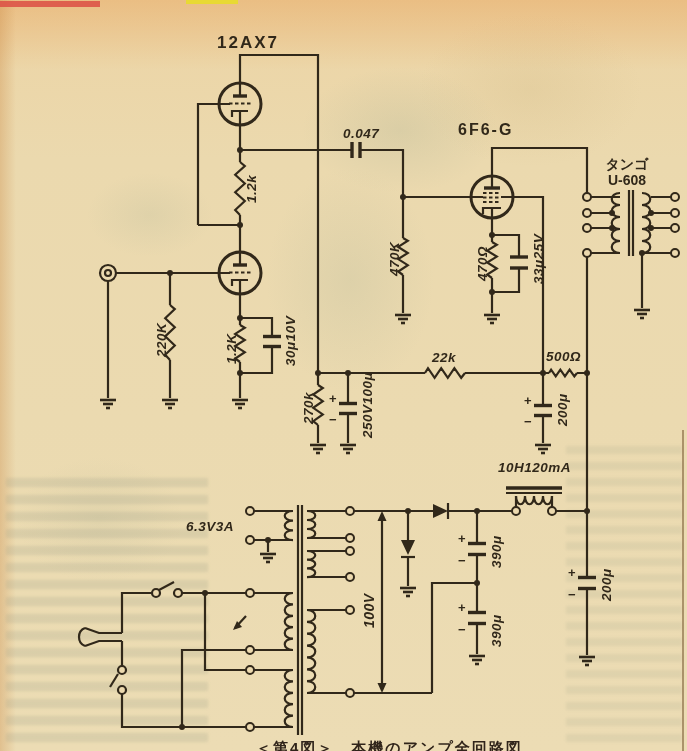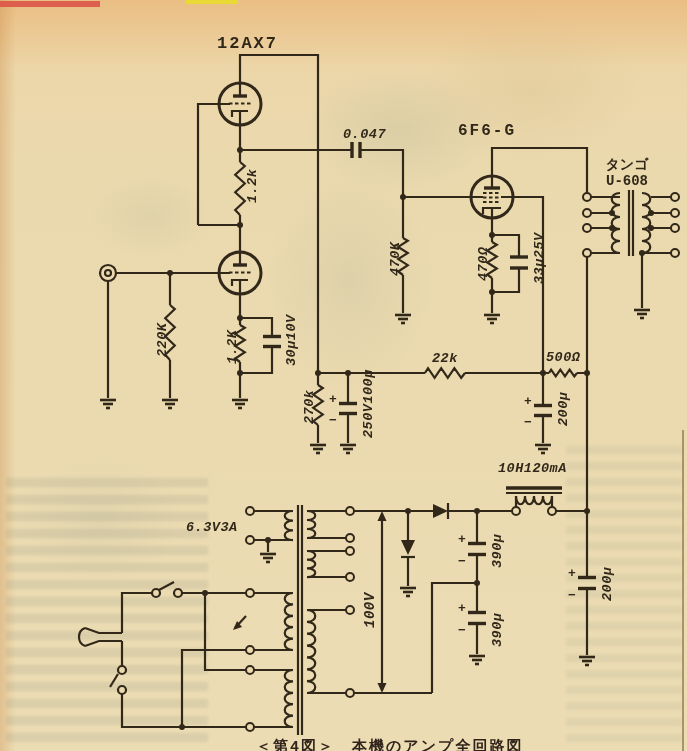--- a/index.html
+++ b/index.html
@@ -1,18 +1,18 @@
 <!DOCTYPE html>
 <html><head>
 <meta charset="utf-8">
 <style>
   html,body{margin:0;padding:0;background:#cfc39a;}
   #page{position:relative;width:687px;height:751px;overflow:hidden;
         background:linear-gradient(180deg,#eccf9e 0px,#ecd6a8 60px,#ebd9ae 160px,#ebdab0 420px,#ecdcb4 751px);
-        font-family:Liberation Mono, monospace;}
+        font-family:Liberation Sans, sans-serif;}
   .abs{position:absolute;}
   #tint-top{left:0;top:0;width:687px;height:70px;background:linear-gradient(180deg,rgba(231,162,88,.38),rgba(231,162,88,0));}
   #tint-left{left:0;top:0;width:16px;height:751px;background:linear-gradient(90deg,rgba(198,128,58,.30),rgba(198,128,58,0));}
   #streak-red{left:0;top:1px;width:100px;height:6px;background:#dd4f45;opacity:.85;filter:blur(.5px);}
   #streak-yellow{left:186px;top:0;width:52px;height:4px;background:#e8dc2c;opacity:.9;filter:blur(.4px);}
   #mottle{left:0;top:0;width:687px;height:751px;background:
     radial-gradient(140px 90px at 400px 130px,rgba(150,165,140,.20),transparent 70%),
     radial-gradient(120px 160px at 350px 280px,rgba(150,165,140,.16),transparent 70%),
     radial-gradient(90px 60px at 150px 215px,rgba(150,165,140,.14),transparent 70%),
     radial-gradient(160px 110px at 530px 90px,rgba(196,172,118,.18),transparent 70%),

